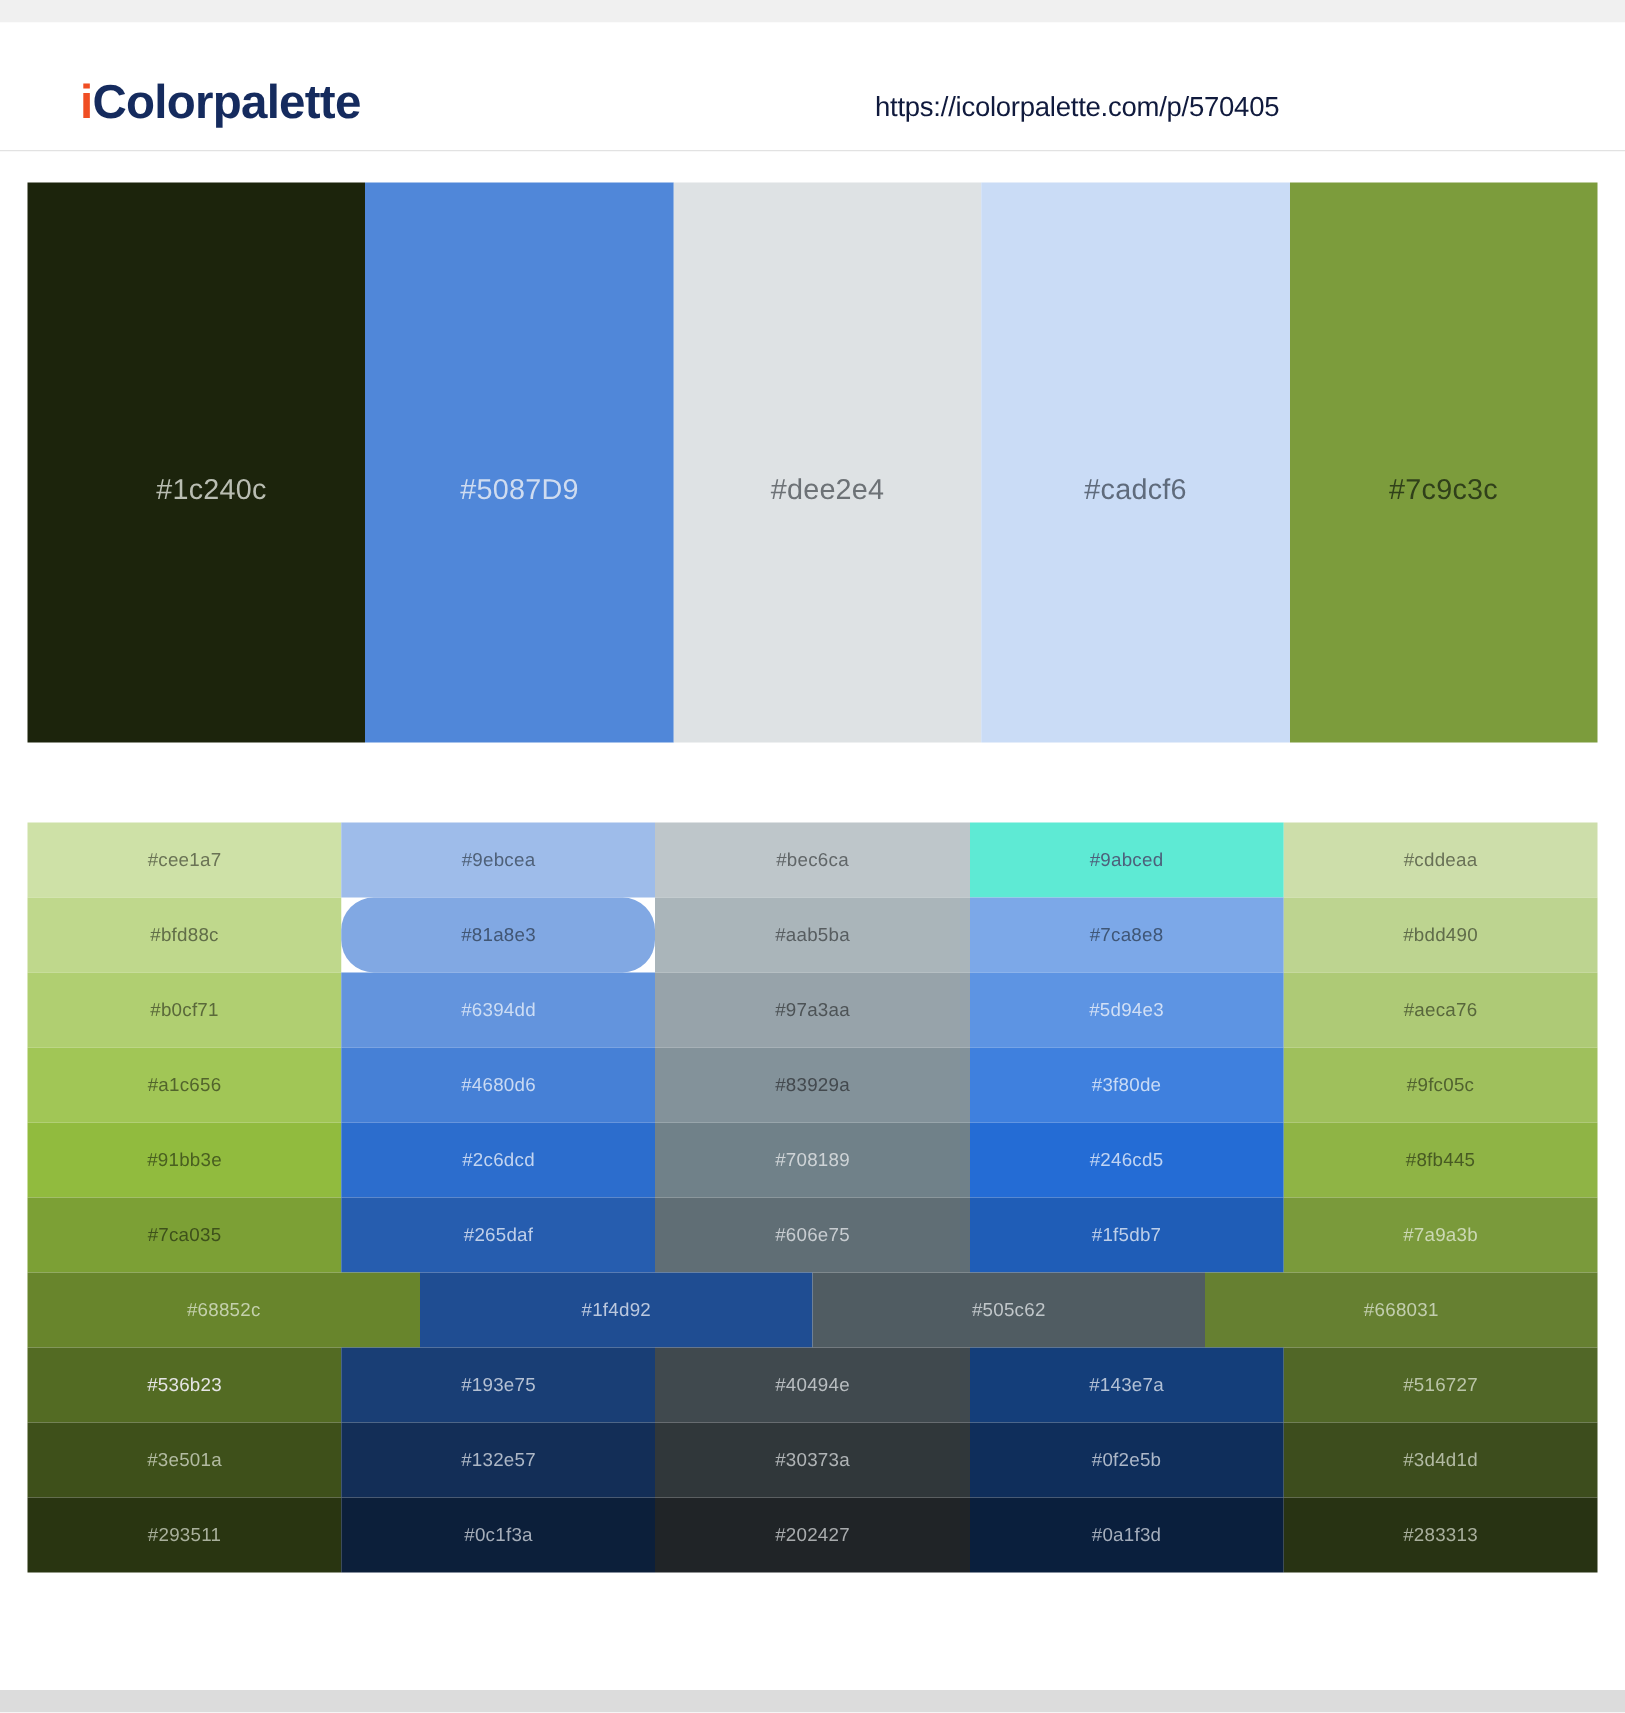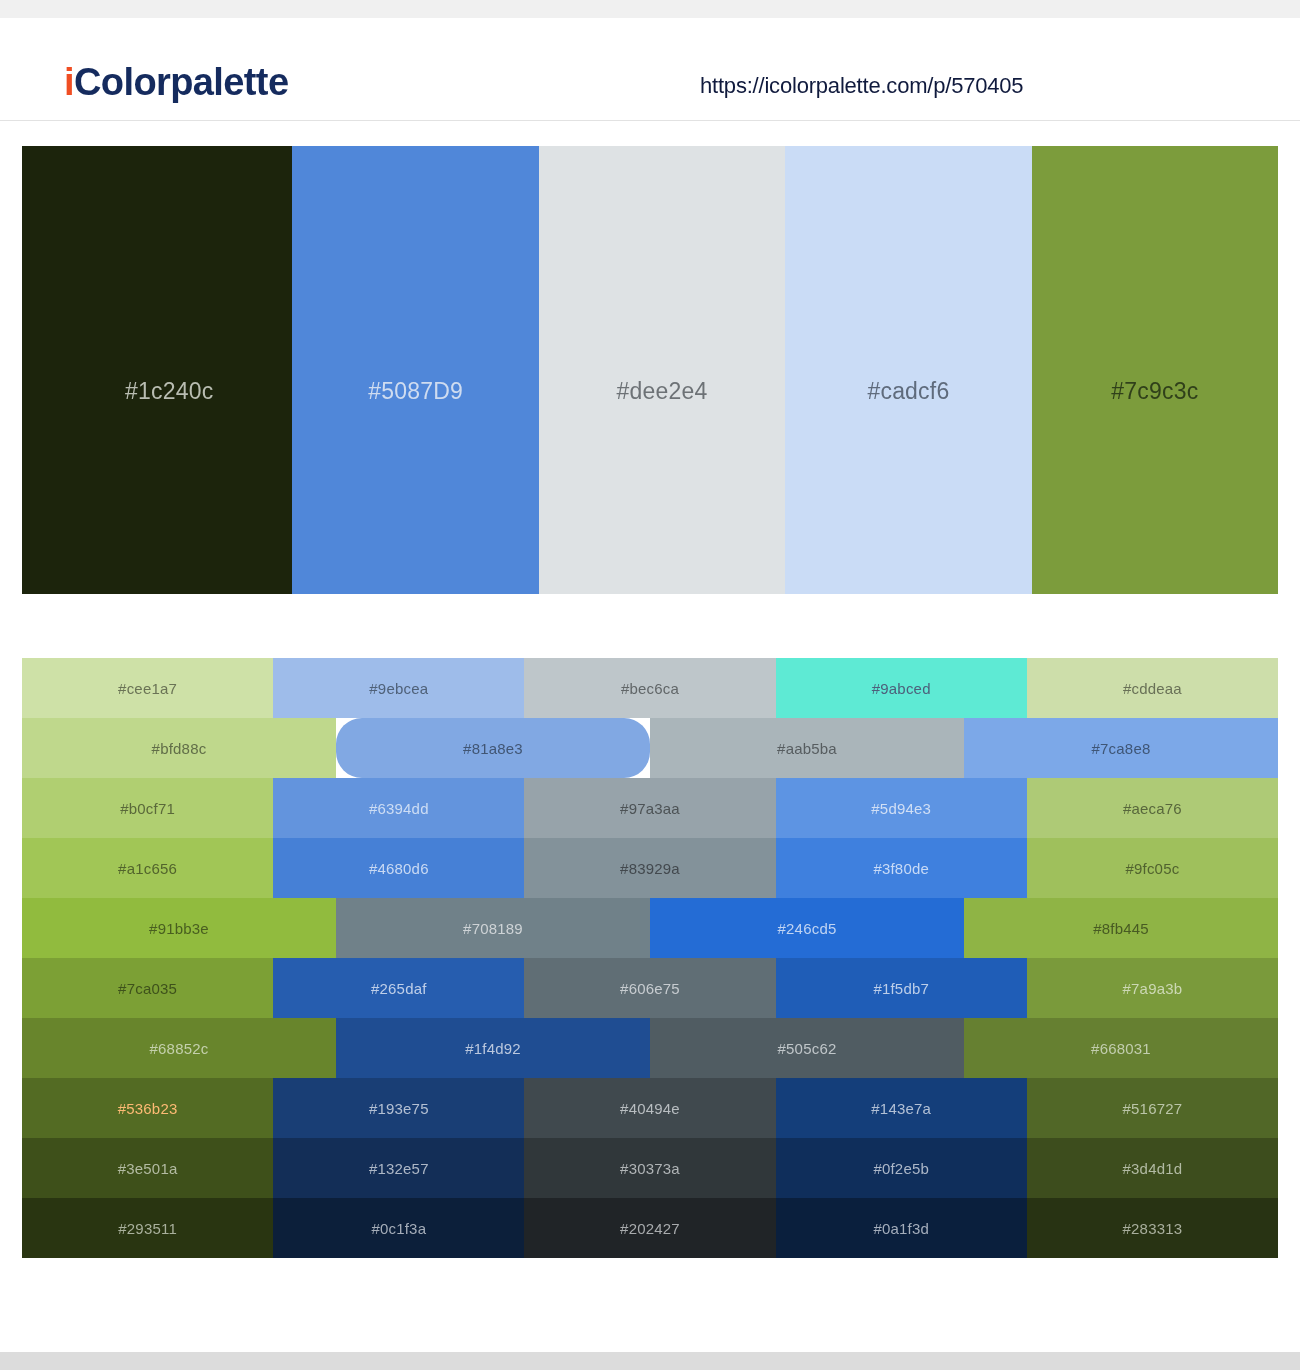--- a/index.html
+++ b/index.html
@@ -145,56 +145,58 @@
         <div class="shade-cell" style="background: rgb(158, 188, 234); color: rgb(79, 97, 121);">#9ebcea</div>
         <div class="shade-cell" style="background: rgb(190, 198, 202); color: rgb(97, 102, 104);">#bec6ca</div>
         <div class="shade-cell" style="background: #5eead4; color: rgb(77, 96, 123);">#9abced</div>
         <div class="shade-cell" style="background: rgb(205, 222, 170); color: rgb(105, 113, 87);">#cddeaa</div>
       </div>
       <div class="shade-row">
         <div class="shade-cell" style="background: rgb(191, 216, 140); color: rgb(97, 110, 72);">#bfd88c</div>
         <div class="shade-cell" style="background: rgb(129, 168, 227); color: rgb(65, 86, 116); border-radius: 26px;">#81a8e3</div>
         <div class="shade-cell" style="background: rgb(170, 181, 186); color: rgb(87, 93, 96);">#aab5ba</div>
         <div class="shade-cell" style="background: rgb(124, 168, 232); color: rgb(63, 86, 118);">#7ca8e8</div>
+        <div class="shade-cell" style="background: rgb(189, 212, 144); color: rgb(96, 108, 74);">#bdd490</div>
       </div>
       <div class="shade-row">
         <div class="shade-cell" style="background: rgb(176, 207, 113); color: rgb(90, 105, 58);">#b0cf71</div>
         <div class="shade-cell" style="background: rgb(99, 148, 221); color: rgb(205, 221, 244);">#6394dd</div>
         <div class="shade-cell" style="background: rgb(151, 163, 170); color: rgb(77, 83, 86);">#97a3aa</div>
         <div class="shade-cell" style="background: rgb(93, 148, 227); color: rgb(209, 223, 245);">#5d94e3</div>
         <div class="shade-cell" style="background: rgb(174, 202, 118); color: rgb(88, 103, 60);">#aeca76</div>
       </div>
       <div class="shade-row">
         <div class="shade-cell" style="background: rgb(161, 198, 86); color: rgb(82, 100, 44);">#a1c656</div>
         <div class="shade-cell" style="background: rgb(70, 128, 214); color: rgb(201, 217, 243);">#4680d6</div>
         <div class="shade-cell" style="background: rgb(131, 146, 154); color: rgb(67, 73, 78);">#83929a</div>
         <div class="shade-cell" style="background: rgb(63, 128, 222); color: rgb(200, 218, 246);">#3f80de</div>
         <div class="shade-cell" style="background: rgb(159, 192, 92); color: rgb(81, 98, 47);">#9fc05c</div>
       </div>
       <div class="shade-row">
         <div class="shade-cell" style="background: rgb(145, 187, 62); color: rgb(73, 95, 32);">#91bb3e</div>
+        <div class="shade-cell" style="background: rgb(44, 109, 205); color: rgb(194, 212, 240);">#2c6dcd</div>
         <div class="shade-cell" style="background: rgb(112, 129, 137); color: rgb(206, 211, 214);">#708189</div>
         <div class="shade-cell" style="background: rgb(36, 108, 213); color: rgb(192, 212, 243);">#246cd5</div>
         <div class="shade-cell" style="background: rgb(143, 180, 69); color: rgb(72, 91, 35);">#8fb445</div>
       </div>
       <div class="shade-row">
         <div class="shade-cell" style="background: rgb(124, 160, 53); color: rgb(62, 81, 27);">#7ca035</div>
         <div class="shade-cell" style="background: rgb(38, 93, 175); color: rgb(191, 207, 233);">#265daf</div>
         <div class="shade-cell" style="background: rgb(96, 110, 117); color: rgb(199, 204, 208);">#606e75</div>
         <div class="shade-cell" style="background: rgb(31, 93, 183); color: rgb(188, 206, 233);">#1f5db7</div>
         <div class="shade-cell" style="background: rgb(122, 154, 59); color: rgb(204, 216, 180);">#7a9a3b</div>
       </div>
       <div class="shade-row">
         <div class="shade-cell" style="background: rgb(104, 133, 44); color: rgb(196, 208, 172);">#68852c</div>
         <div class="shade-cell" style="background: rgb(31, 77, 146); color: rgb(187, 200, 222);">#1f4d92</div>
         <div class="shade-cell" style="background: rgb(80, 92, 98); color: rgb(192, 198, 201);">#505c62</div>
         <div class="shade-cell" style="background: rgb(102, 128, 49); color: rgb(194, 205, 174);">#668031</div>
       </div>
       <div class="shade-row">
-        <div class="shade-cell" style="background: rgb(83, 107, 35); color: #fdba74;">#536b23</div>
+        <div class="shade-cell" style="background: rgb(83, 107, 35); color: #e5e5e5;">#536b23</div>
         <div class="shade-cell" style="background: rgb(25, 62, 117); color: rgb(180, 192, 211);">#193e75</div>
         <div class="shade-cell" style="background: rgb(64, 73, 78); color: rgb(184, 189, 192);">#40494e</div>
         <div class="shade-cell" style="background: rgb(20, 62, 122); color: rgb(178, 192, 213);">#143e7a</div>
         <div class="shade-cell" style="background: rgb(81, 103, 39); color: rgb(187, 197, 168);">#516727</div>
       </div>
       <div class="shade-row">
         <div class="shade-cell" style="background: rgb(62, 80, 26); color: rgb(179, 187, 162);">#3e501a</div>
         <div class="shade-cell" style="background: rgb(19, 46, 87); color: rgb(173, 183, 198);">#132e57</div>
         <div class="shade-cell" style="background: rgb(48, 55, 58); color: rgb(176, 180, 182);">#30373a</div>
         <div class="shade-cell" style="background: rgb(15, 46, 91); color: rgb(172, 183, 200);">#0f2e5b</div>

